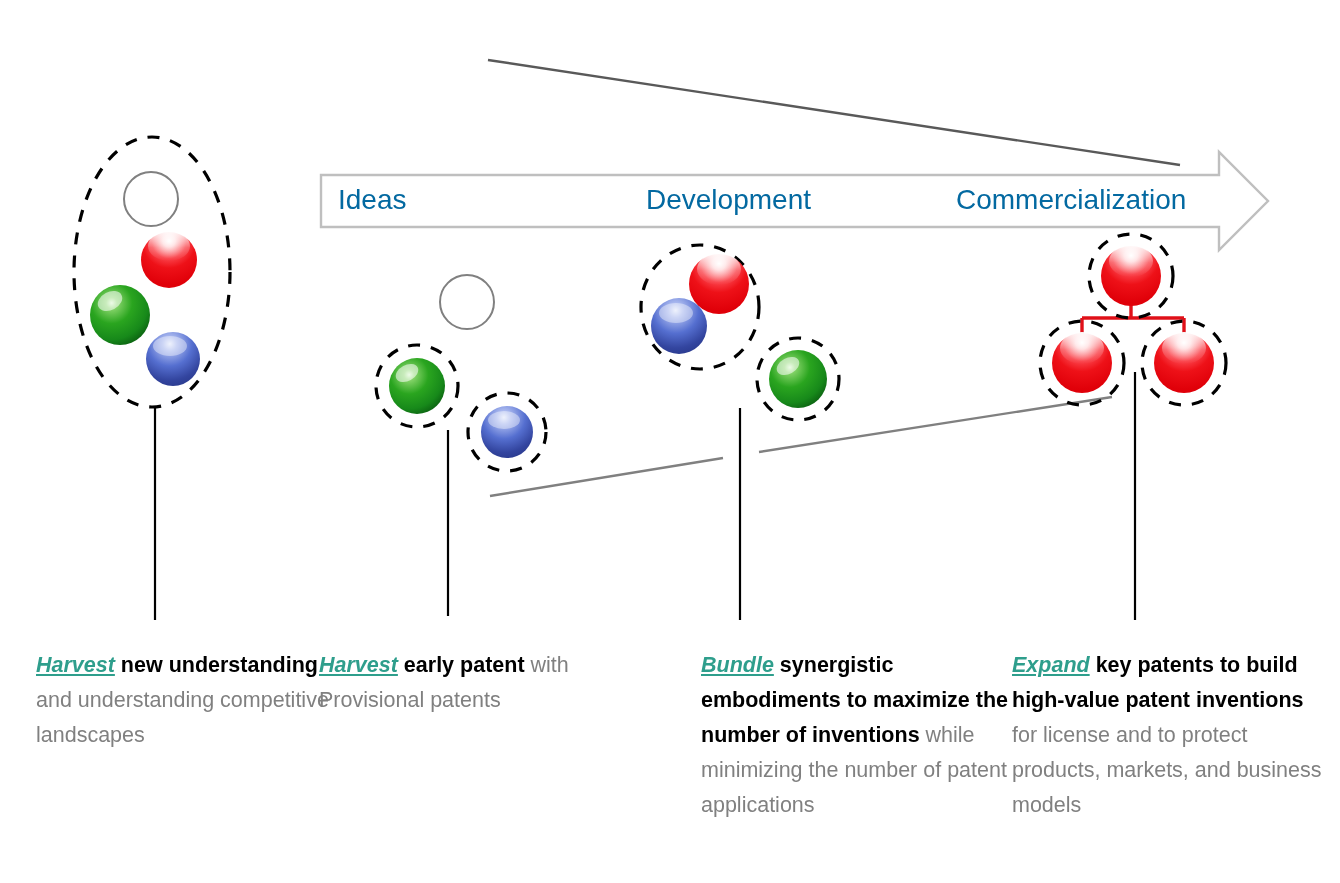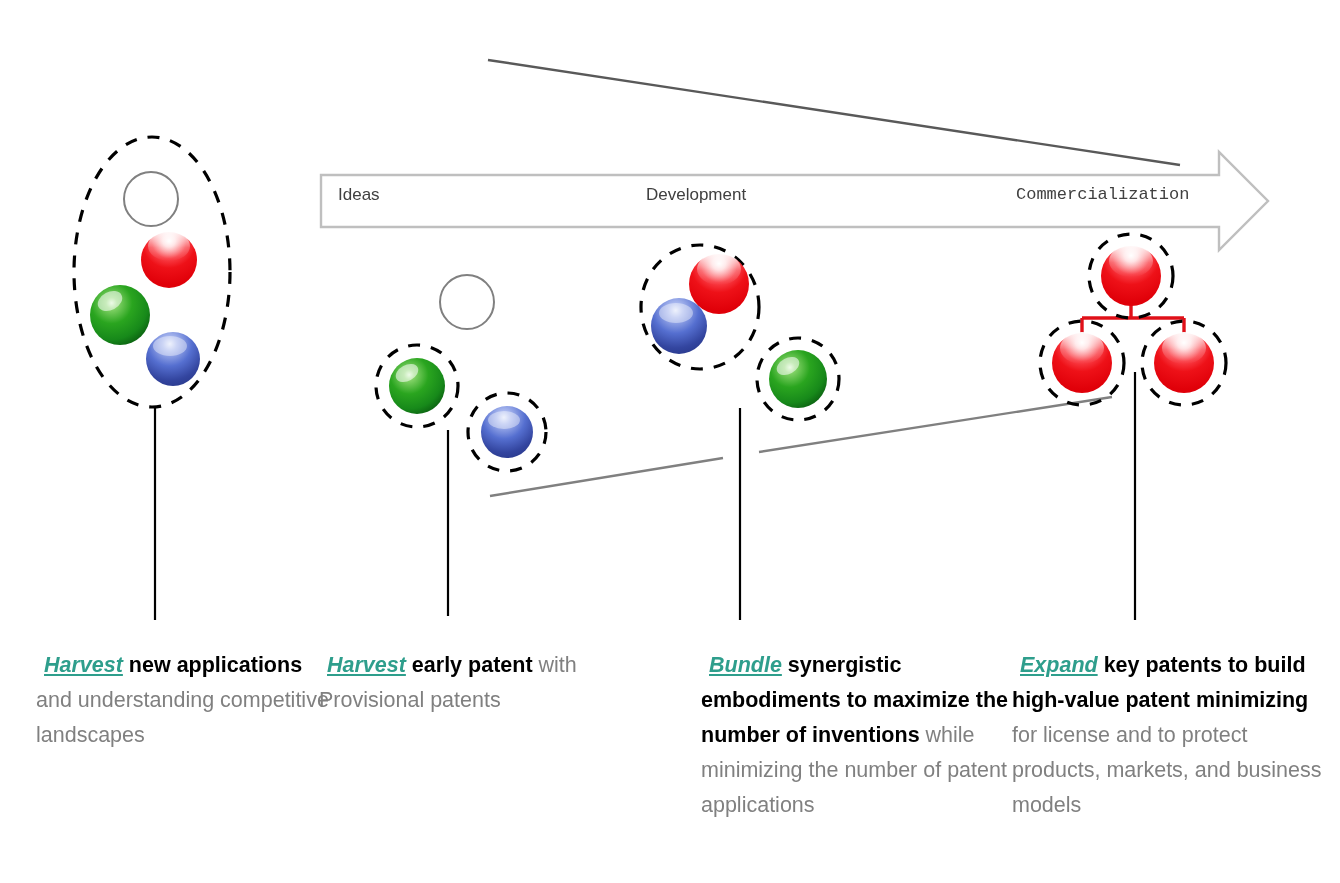--- a/index.html
+++ b/index.html
@@ -17,43 +17,42 @@
   }
   #canvas {
     position: absolute;
     left: 0; top: 0;
     width: 1340px;
     height: 883px;
   }
   .stage-label {
     position: absolute;
     font-family: "Liberation Sans", sans-serif;
-    font-size: 17px;
-    color: #404040;
+    font-size: 28px;
+    color: #0369a1;
     white-space: nowrap;
     line-height: 1;
   }
   #stage-ideas   { left: 338px; top: 186px; }
   #stage-dev     { left: 646px; top: 186px; }
-  #stage-comm    { left: 1016px; top: 186px; font-family: Liberation Mono, monospace; }
+  #stage-comm    { left: 956px; top: 186px; }
 
   .caption {
     position: absolute;
     font-family: "Liberation Sans", sans-serif;
     font-size: 21.5px;
     line-height: 35px;
     color: #808080;
     font-weight: normal;
   }
   .caption .kw {
     color: #2E9E8C;
     font-weight: bold;
     font-style: italic;
     text-decoration: underline;
-    margin-left: 8px;
   }
   .caption .bold {
     color: #000000;
     font-weight: bold;
   }
   .caption .plain {
     color: #808080;
     font-weight: normal;
   }
 
@@ -200,26 +199,26 @@
 
     <line x1="1135" y1="372" x2="1135" y2="620" stroke="#000000" stroke-width="2.2"></line>
   </g>
 </svg>
 
 <div class="stage-label" id="stage-ideas">Ideas</div>
 <div class="stage-label" id="stage-dev">Development</div>
 <div class="stage-label" id="stage-comm">Commercialization</div>
 
 <div class="caption" id="cap-1">
-  <span class="kw">Harvest</span><span class="bold"> new applications</span><span class="plain"> and understanding competitive landscapes</span>
+  <span class="kw">Harvest</span><span class="bold"> new understanding</span><span class="plain"> and understanding competitive landscapes</span>
 </div>
 
 <div class="caption" id="cap-2">
   <span class="kw">Harvest</span><span class="bold"> early patent</span><span class="plain"> with Provisional patents</span>
 </div>
 
 <div class="caption" id="cap-3">
   <span class="kw">Bundle</span><span class="bold"> synergistic embodiments to maximize the number of inventions</span><span class="plain"> while minimizing the number of patent applications</span>
 </div>
 
 <div class="caption" id="cap-4">
-  <span class="kw">Expand</span><span class="bold"> key patents to build high-value patent minimizing</span><span class="plain"> for license and to protect products, markets, and business models</span>
+  <span class="kw">Expand</span><span class="bold"> key patents to build high-value patent inventions</span><span class="plain"> for license and to protect products, markets, and business models</span>
 </div>
 
 </body></html>

